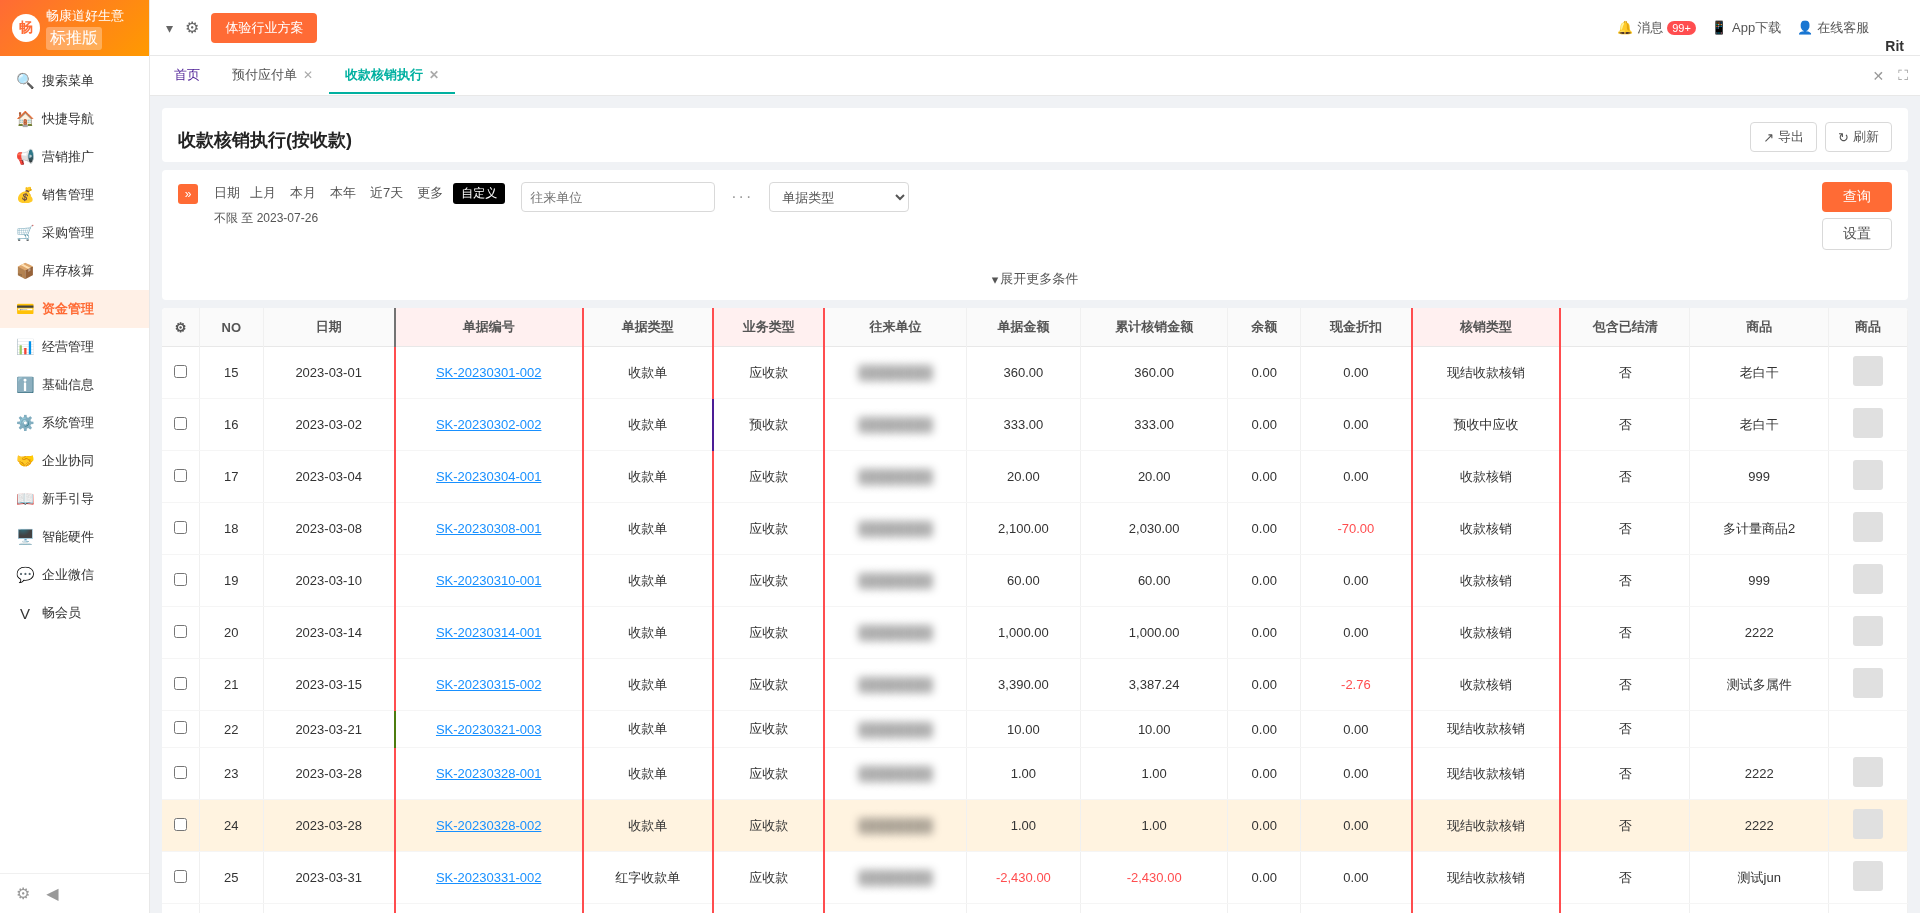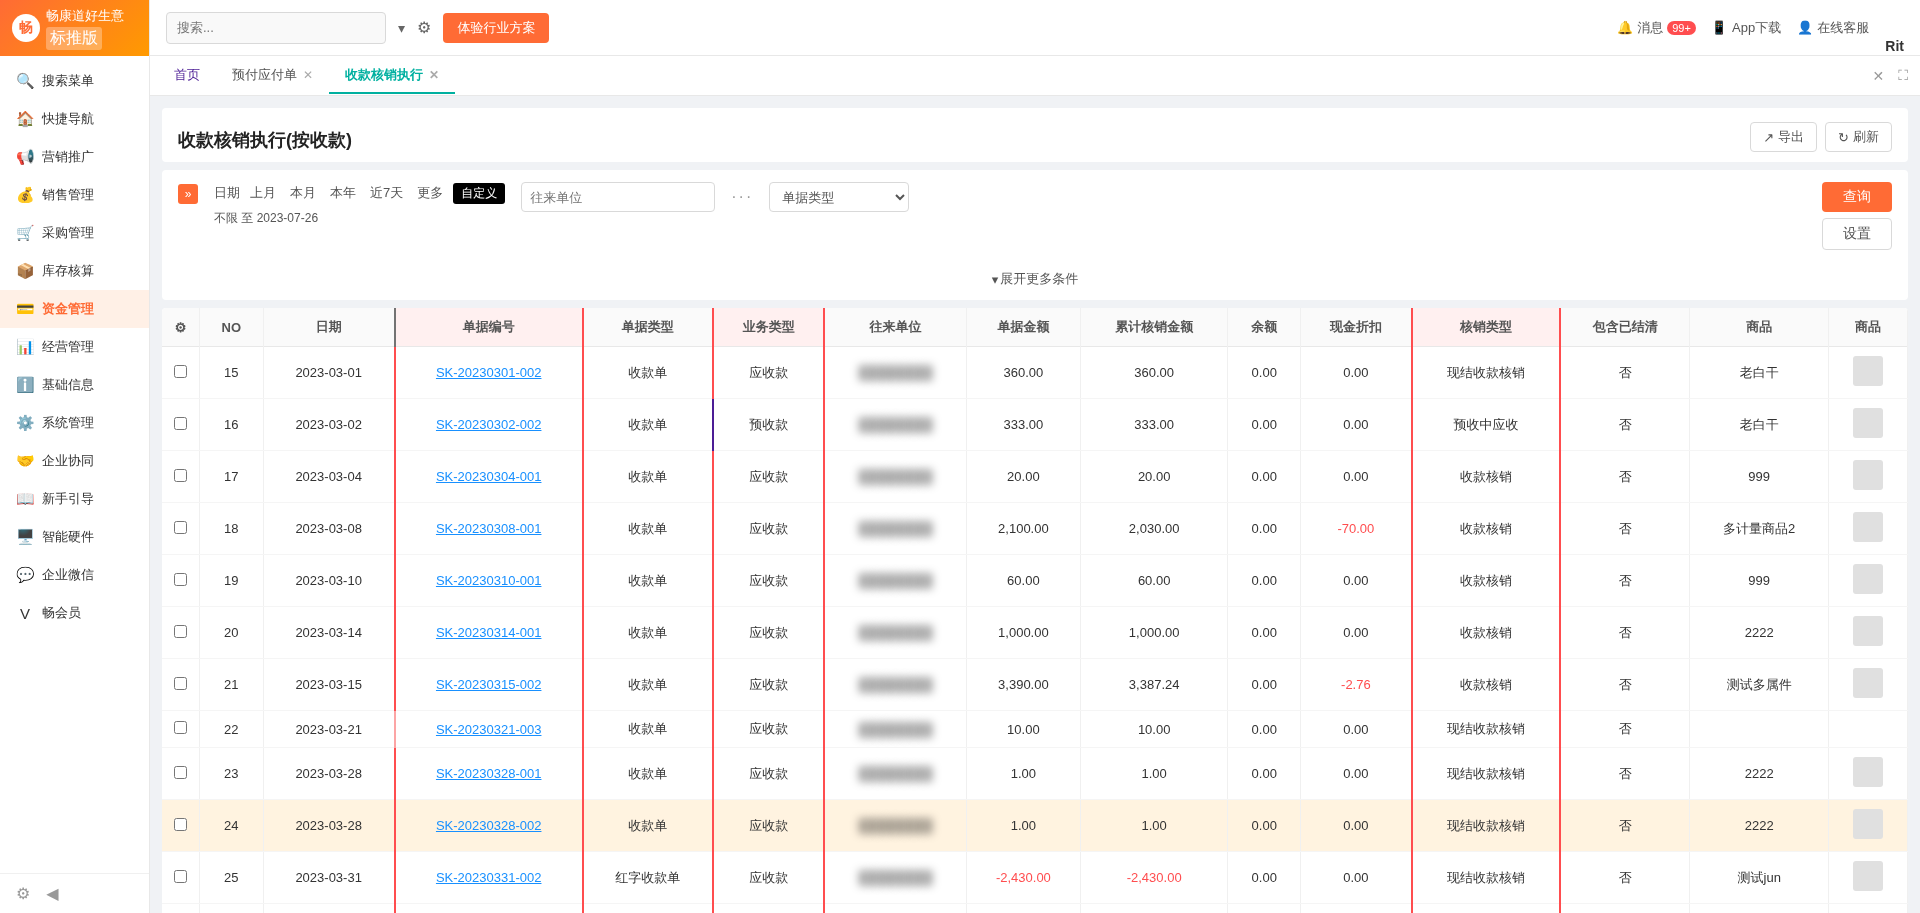--- a/index.html
+++ b/index.html
@@ -318,21 +318,20 @@
   </nav>
   <div class="sidebar-footer">
     <span>⚙</span>
     <span>◀</span>
   </div>
 </div>
 
 <div class="main-content">
 
   <div class="topbar">
-    <input class="topbar-search" type="text" placeholder="搜索..." style="">
     <button class="topbar-dropdown">▾</button>
     <button class="topbar-gear">⚙</button>
     <button class="topbar-btn">体验行业方案</button>
     <div class="topbar-right">
       <div class="topbar-right-item">
         <span>🔔</span>
         <span>消息</span>
         <span class="notif-badge">99+</span>
       </div>
       <div class="topbar-right-item">
@@ -556,21 +555,21 @@
       <td class="red-text">-2.76</td>
       <td style="border-left: 2px solid #ff4d4f; border-right: 2px solid #ff4d4f;">收款核销</td>
       <td>否</td>
       <td>测试多属件</td>
       <td><div style="width:30px;height:30px;background:#e0e0e0;border-radius:3px;display:inline-block;"></div></td>
     </tr>
             <tr>
       <td><input type="checkbox" style="cursor: pointer;"></td>
       <td>22</td>
       <td>2023-03-21</td>
-      <td style="border-left: 2px solid #fca5a5; border-right: 2px solid #ff4d4f; padding-left: 12px;"><a class="link-text" href="#">SK-20230321-003</a></td>
+      <td style="border-left: 2px solid #4d7c0f; border-right: 2px solid #ff4d4f; padding-left: 12px;"><a class="link-text" href="#">SK-20230321-003</a></td>
       <td>收款单</td>
       <td style="border-left: 2px solid #ff4d4f; border-right: 2px solid #ff4d4f;">应收款</td>
       <td><span class="blurred">████████</span></td>
       <td class="">10.00</td>
       <td class="">10.00</td>
       <td>0.00</td>
       <td class="">0.00</td>
       <td style="border-left: 2px solid #ff4d4f; border-right: 2px solid #ff4d4f;">现结收款核销</td>
       <td>否</td>
       <td></td>

